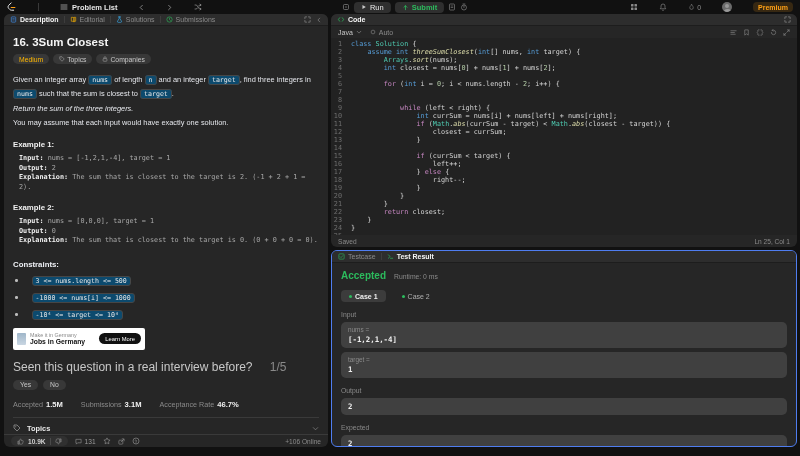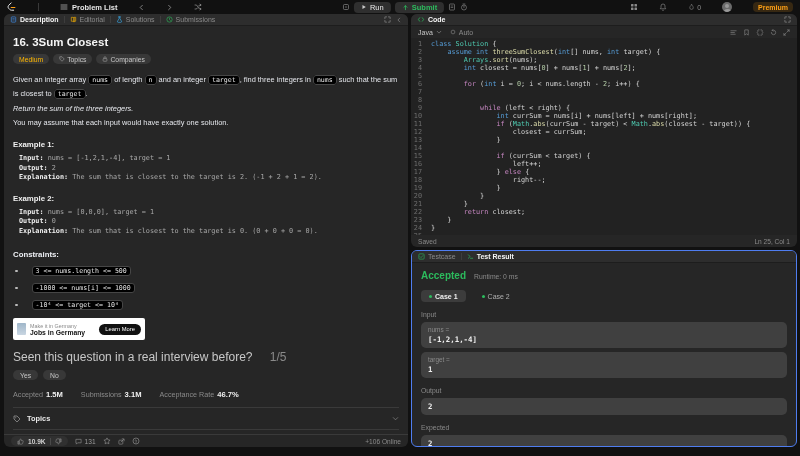--- a/index.html
+++ b/index.html
@@ -19,40 +19,40 @@
   .icon-btn { color:#8a8a8a; display:flex; align-items:center; gap:2px; cursor:pointer; }
   .streak { display:flex; align-items:center; gap:2px; color:#8a8a8a; font-size:7px; }
   .avatar { width:10px; height:10px; border-radius:50%; background:#6b6b6b; position:relative; overflow:hidden; cursor:pointer; }
   .avatar::before { content:""; position:absolute; left:3px; top:2px; width:4px; height:4px; border-radius:50%; background:#999; }
   .avatar::after { content:""; position:absolute; left:1.5px; top:6.5px; width:7px; height:5px; border-radius:50%; background:#999; }
   .premium-badge { background:rgba(255,161,22,0.16); color:#ffa116; font-weight:bold; font-size:7px; border-radius:4px; padding:1.5px 5px; cursor:pointer; }
 
   
   .workspace { display:flex; gap:3px; margin:0 3px 0 4px; height:433px; }
   .panel { background:#262626; border-radius:6px; overflow:hidden; display:flex; flex-direction:column; }
-  .left-panel { width:404px; }
+  .left-panel { width:324px; }
   .right-col { flex:1; display:flex; flex-direction:column; gap:3px; }
   .code-panel { height:233px; }
   .test-panel { flex:1; border:1px solid #4f7df0; }
 
   
   .tabbar { height:12px; background:#2d2d2d; display:flex; align-items:center; padding:0 6px; gap:5px; flex-shrink:0; border-bottom:1px solid #1d1d1d; }
   .tabbar .tab { display:flex; align-items:center; gap:3px; font-size:7px; color:#8a8a8a; cursor:pointer; white-space:nowrap; }
   .tabbar .tab.active { color:#f5f5f5; font-weight:bold; }
   .tab-sep { width:1px; height:7px; background:#3d3d3d; }
   .tabbar-spacer { flex:1; }
 
   
   .left-content { flex:1; overflow:hidden; padding:6px 9px 0 9px; }
   .q-title { font-size:11.5px; font-weight:bold; color:#f5f5f5; margin:4px 0 6px; }
   .tag-row { display:flex; gap:4px; margin-bottom:9px; }
   .tag { display:flex; align-items:center; gap:2px; background:#383838; color:#c8c8c8; font-size:6.8px; border-radius:8px; padding:1.5px 6px; cursor:pointer; }
   .tag.difficulty { color:#ffb700; }
   .desc-p { font-size:7.4px; color:#e4e6eb; line-height:13px; margin-bottom:1px; }
-  .chip-code { font-family:"DejaVu Sans Mono",monospace; font-size:6.6px; background:#000000; border:1px solid #464646; border-radius:3px; padding:0 3px; color:#e8e8e8; }
+  .chip-code { font-family:"DejaVu Sans Mono",monospace; font-size:6.6px; background:#0c4a6e; border:1px solid #464646; border-radius:3px; padding:0 3px; color:#e8e8e8; }
   .example { margin-top:11px; }
   .example-title { font-size:7.8px; font-weight:bold; color:#f0f0f0; margin-bottom:5px; }
   .ex-row { font-family:"DejaVu Sans Mono",monospace; font-size:6.8px; line-height:9.5px; color:#a8a8a8; padding-left:6px; }
   .ex-row b { color:#efefef; font-weight:bold; }
   .constraints-title { font-size:7.8px; font-weight:bold; margin-top:14px; margin-bottom:7px; }
   .constraint { display:flex; align-items:center; gap:14px; margin-bottom:7px; padding-left:2px; }
   .constraint .bullet { width:2.5px; height:2.5px; border-radius:50%; background:#bbb; flex-shrink:0; }
   .ad-banner { width:132px; height:22px; background:#fff; border-radius:2px; margin-top:8px; display:flex; align-items:center; padding:0 4px; gap:4px; cursor:pointer; }
   .ad-logo { width:9px; height:12px; background:linear-gradient(180deg,#9fb6c9,#c9d6e2); border-radius:1px; flex-shrink:0; }
   .ad-text1 { color:#8a8a8a; font-size:5.4px; }
@@ -82,21 +82,21 @@
   .lang-select { display:flex; align-items:center; gap:3px; font-size:7px; color:#c8c8c8; cursor:pointer; }
   .auto-toggle { display:flex; align-items:center; gap:3px; font-size:7px; color:#8a8a8a; cursor:pointer; }
   .editor-tools { margin-left:auto; display:flex; gap:6px; color:#8a8a8a; }
   .editor { flex:1; background:#222222; overflow:hidden; padding-top:2px; font-family:"DejaVu Sans Mono",monospace; font-size:6.8px; }
   .code-line { display:flex; height:8px; line-height:8px; white-space:pre; }
   .code-line .ln { width:20px; text-align:right; color:#6e6e6e; flex-shrink:0; padding-right:9px; }
   .tok-kw { color:#c586c0; }
   .tok-decl { color:#569cd6; }
   .tok-type { color:#4ec9b0; }
   .tok-num { color:#b5cea8; }
-  .tok-fn { color:#dcdcaa; }
+  .tok-fn { color:#dcdcaa;font-style:italic; }
   .code-text { color:#d4d4d4; }
   .editor-status { height:12px; display:flex; align-items:center; justify-content:space-between; padding:0 7px; font-size:6.6px; color:#8a8a8a; flex-shrink:0; }
 
   
   .test-content { flex:1; overflow:hidden; padding:7px 9px 0 9px; }
   .result-line { display:flex; align-items:baseline; gap:8px; }
   .accepted { color:#2cbb5d; font-size:10px; font-weight:bold; }
   .runtime { color:#8a8a8a; font-size:6.8px; }
   .case-row { display:flex; gap:8px; margin-top:9px; }
   .case-chip { display:flex; align-items:center; gap:3px; font-size:7px; color:#b0b0b0; border-radius:4px; padding:2.5px 8px; cursor:pointer; }

